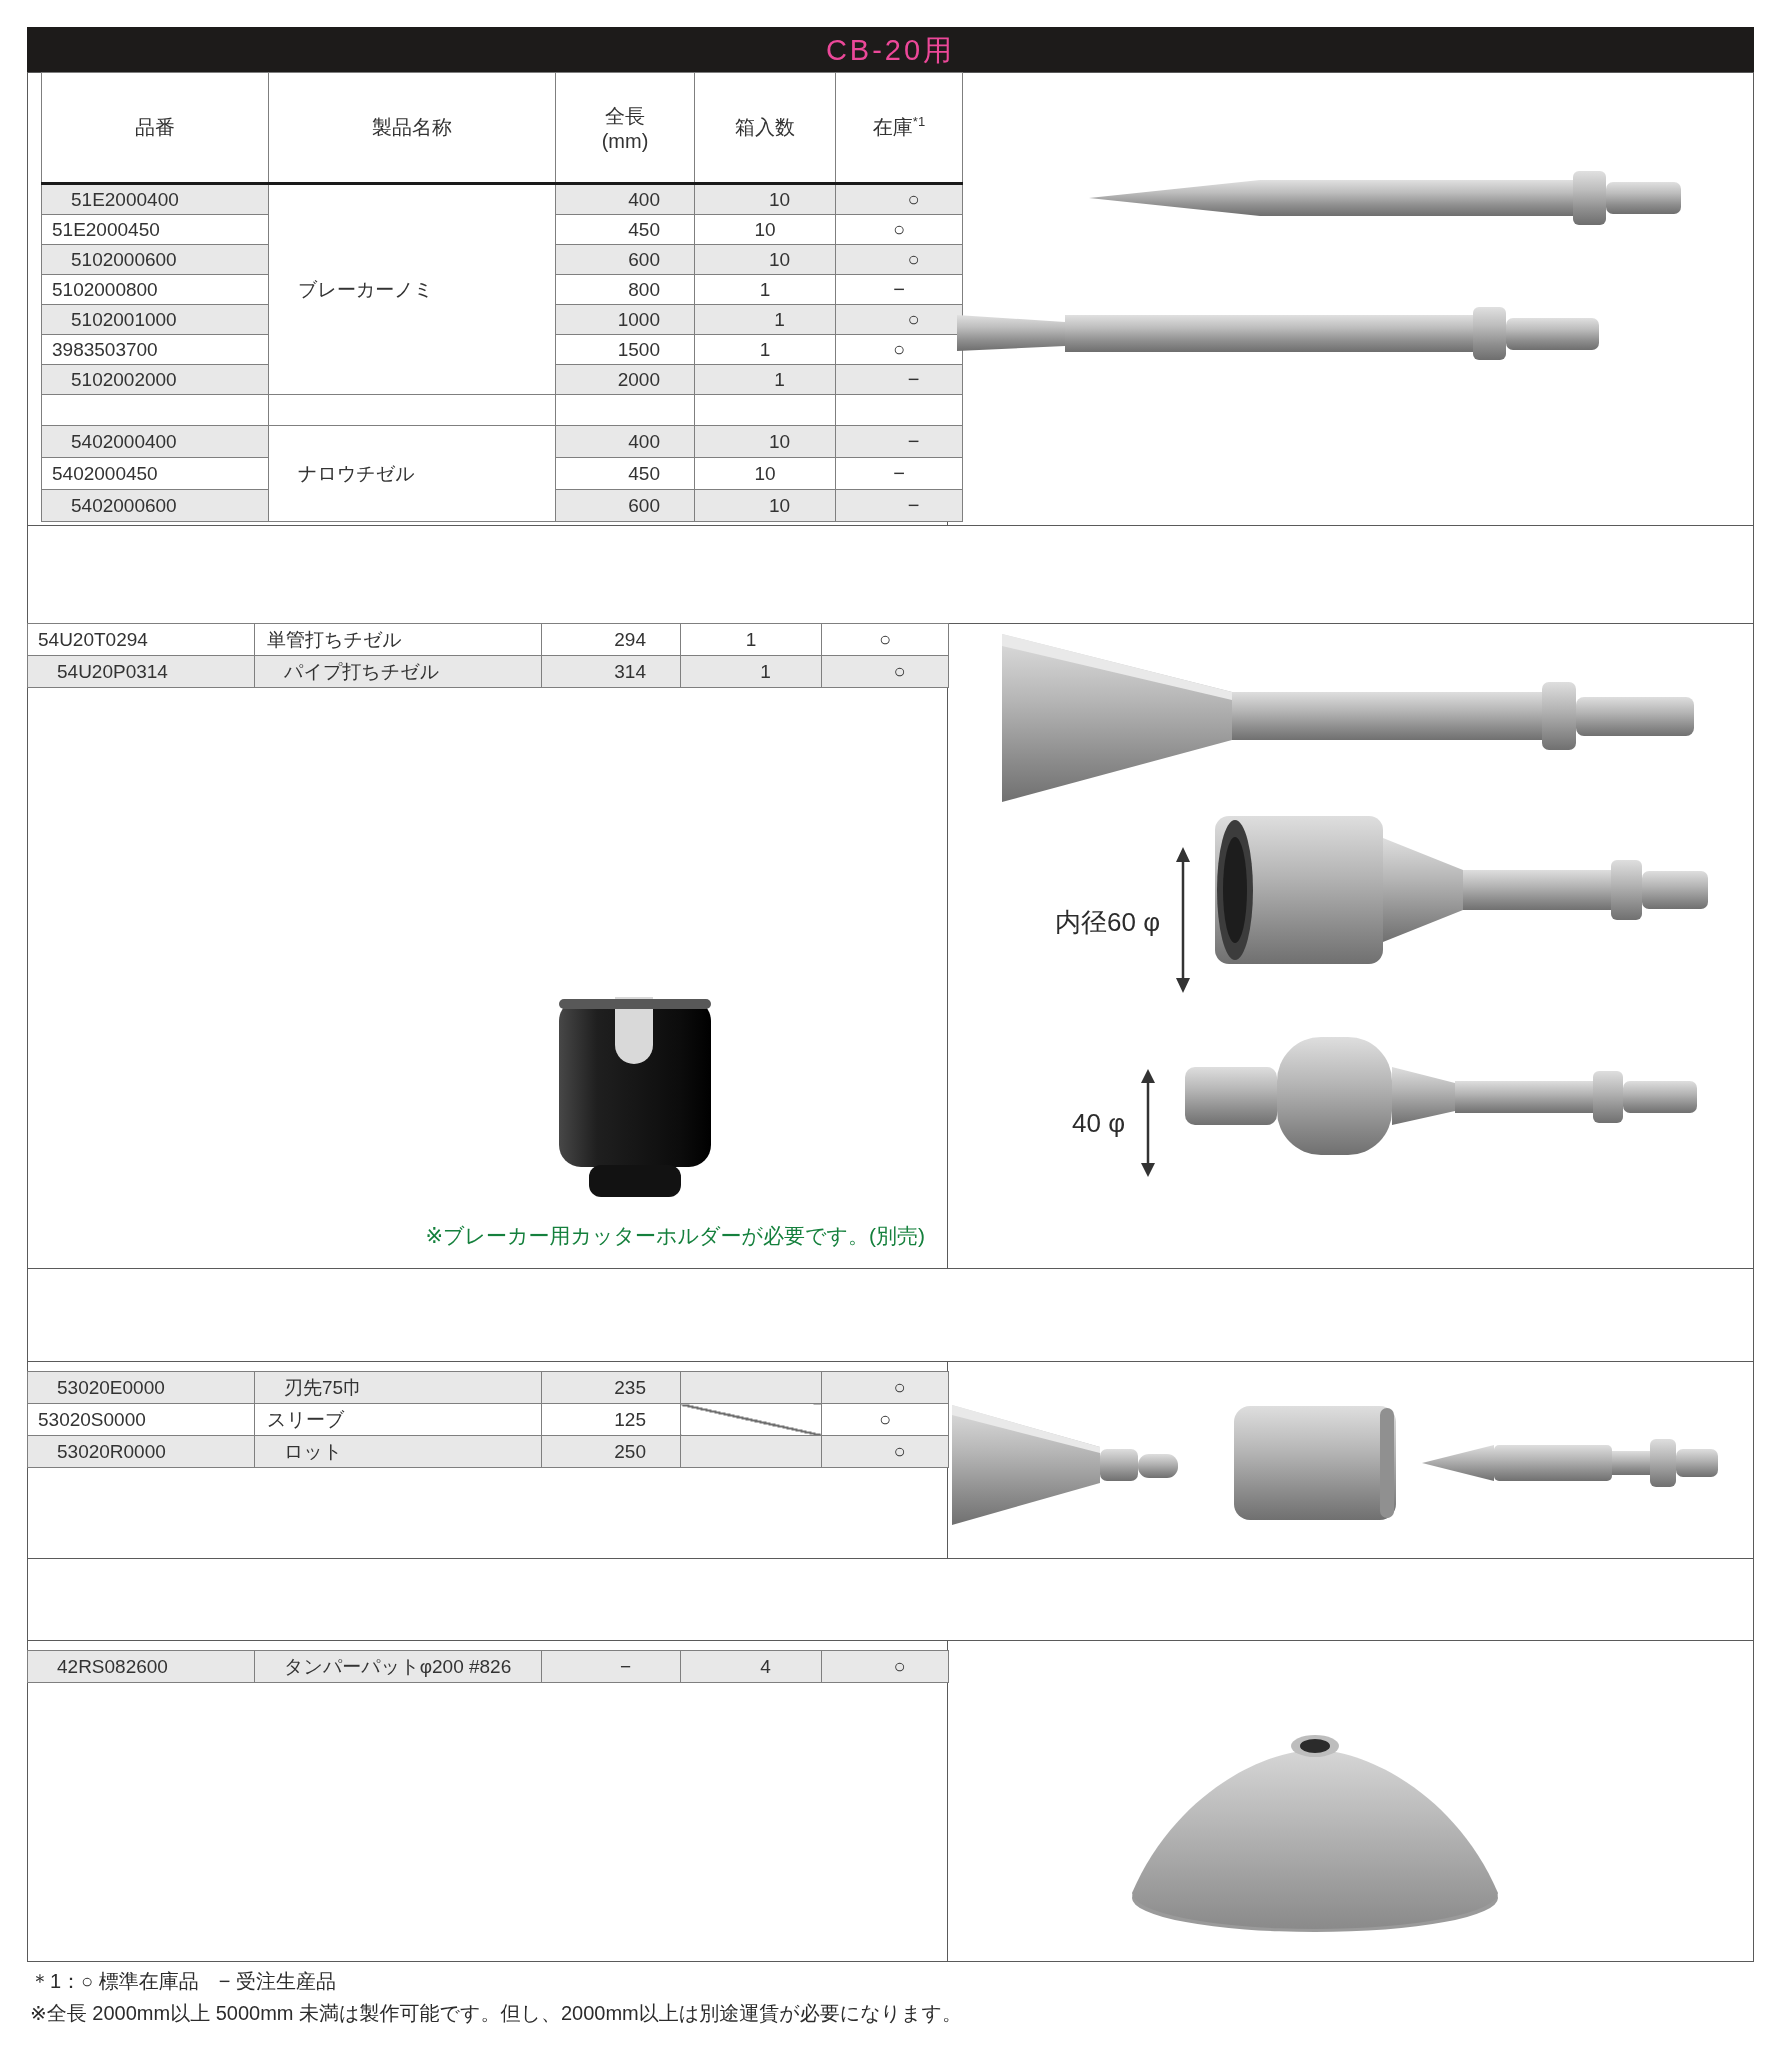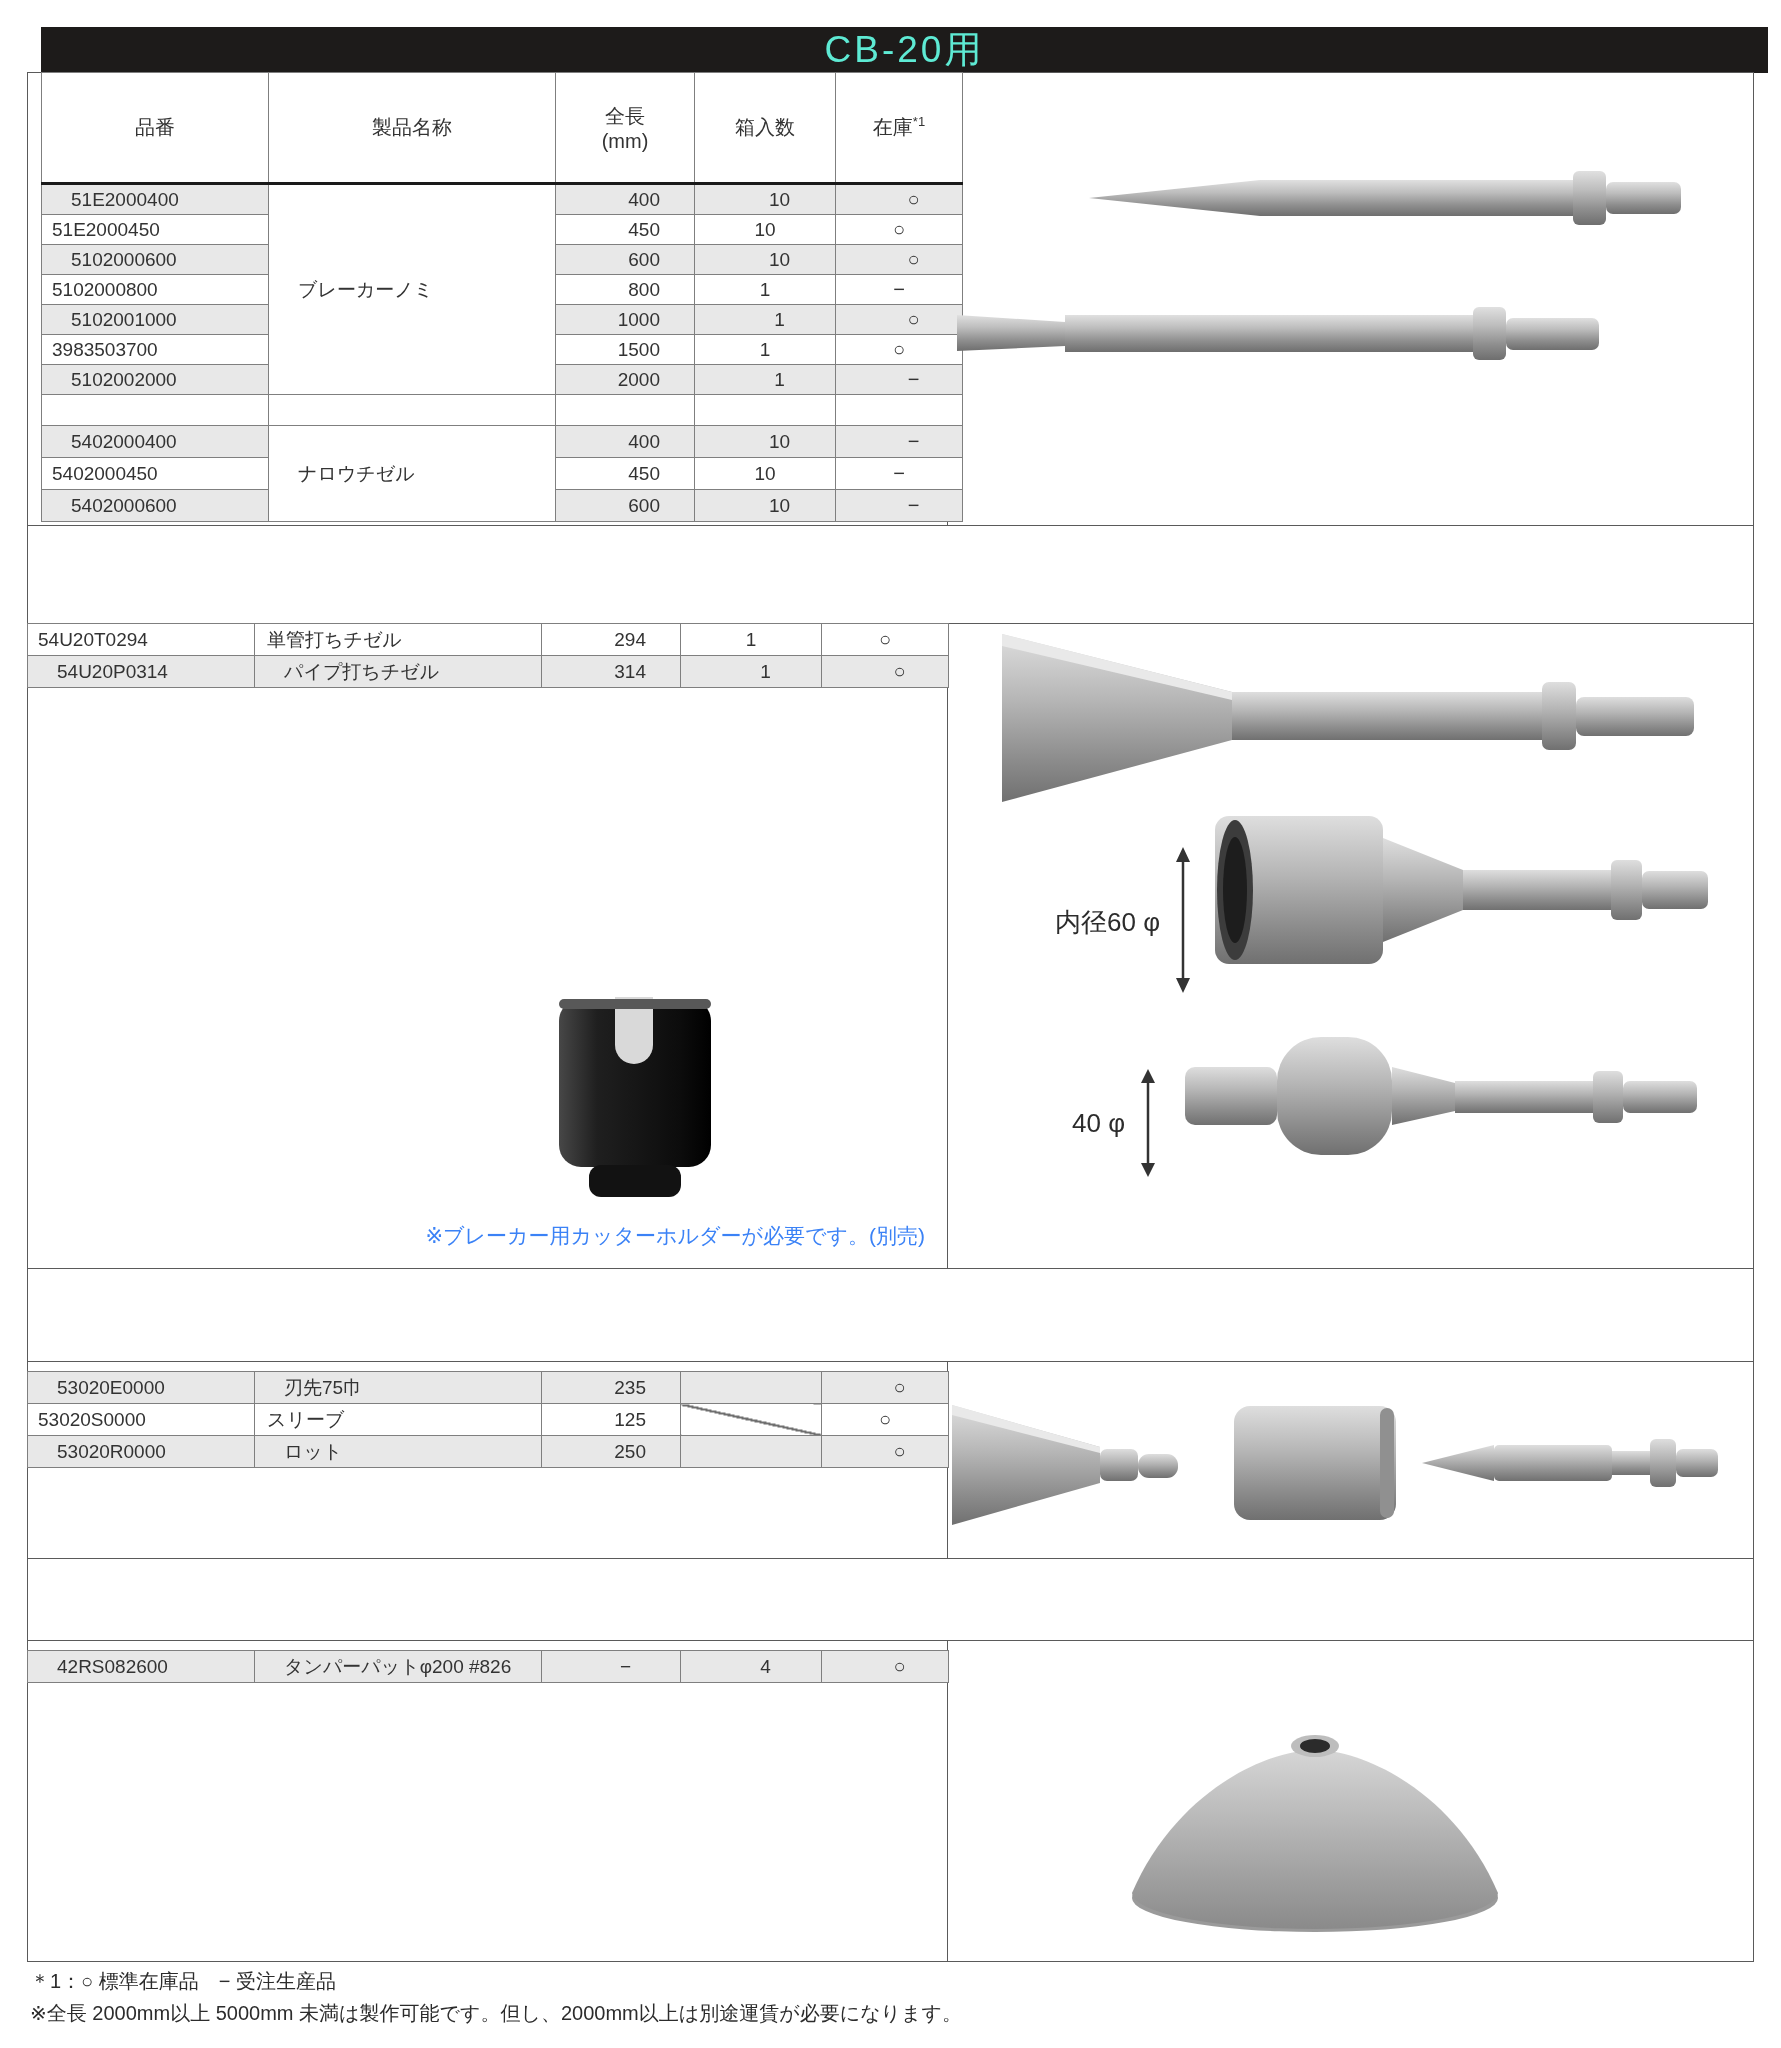--- a/index.html
+++ b/index.html
@@ -1,21 +1,21 @@
 <!DOCTYPE html>
 <html><head>
 <meta charset="utf-8">
 <style>
   html,body{margin:0;padding:0;background:#ffffff;}
   body{width:1781px;height:2048px;position:relative;overflow:hidden;
        font-family:"Liberation Sans","DejaVu Sans",sans-serif;color:#333;}
   .abs{position:absolute;}
   
-  .titlebar{left:41px;top:27px;width:1727px;height:46px;background:#1d1b1a;
-            color:#5eead4;text-align:center;line-height:46px;font-size:37px;letter-spacing:3px;}
+  .titlebar{left:27px;top:27px;width:1727px;height:46px;background:#1d1b1a;
+            color:#ec4899;text-align:center;line-height:46px;font-size:29px;letter-spacing:3px;}
   
   .frame{left:27px;top:72px;width:1727px;height:1890px;border:1px solid #5a5a5a;box-sizing:border-box;}
   .hline{left:27px;width:1727px;height:1px;background:#5a5a5a;}
   .vline{left:947px;width:1px;background:#5a5a5a;}
   
   .ptable{position:absolute;border-collapse:collapse;table-layout:fixed;width:921px;
           font-size:19px;color:#333;background:#fff;}
   .ptable td,.ptable th{border:1px solid #7f7f7f;height:29px;padding:0;overflow:hidden;white-space:nowrap;}
   .ptable tr.hdr th{height:109px;border-bottom:3px solid #1a1a1a;font-weight:normal;font-size:20px;
                     text-align:center;vertical-align:middle;background:#fff;}
@@ -23,21 +23,21 @@
   td.merged{background:#fff !important;text-align:left;padding-left:12px;}
   td.pn{text-align:left;padding-left:10px;}
   td.name{text-align:left;padding-left:12px;}
   td.len{text-align:right;padding-right:34px;}
   td.qty,td.stk{text-align:center;}
   td.stk{font-size:20px;}
   tr.sp td{height:30px;background:#fff;}
   tr.g2 td{height:31px;}
   td.diag{background-image:linear-gradient(to top right,transparent 48%,#6f6f6f 48%,#6f6f6f 52%,transparent 52%);}
   
-  .note{font-size:21px;color:#3b82f6;text-align:right;}
+  .note{font-size:21px;color:#15803d;text-align:right;}
   .dimlabel{font-size:26px;color:#2c2c2c;text-align:right;}
   .footnote{font-size:20px;color:#2c2c2c;}
   sup{font-size:13px;}
 </style>
 </head>
 <body>
 
 <div class="abs titlebar">
   <span>CB-20用</span>
 </div>

